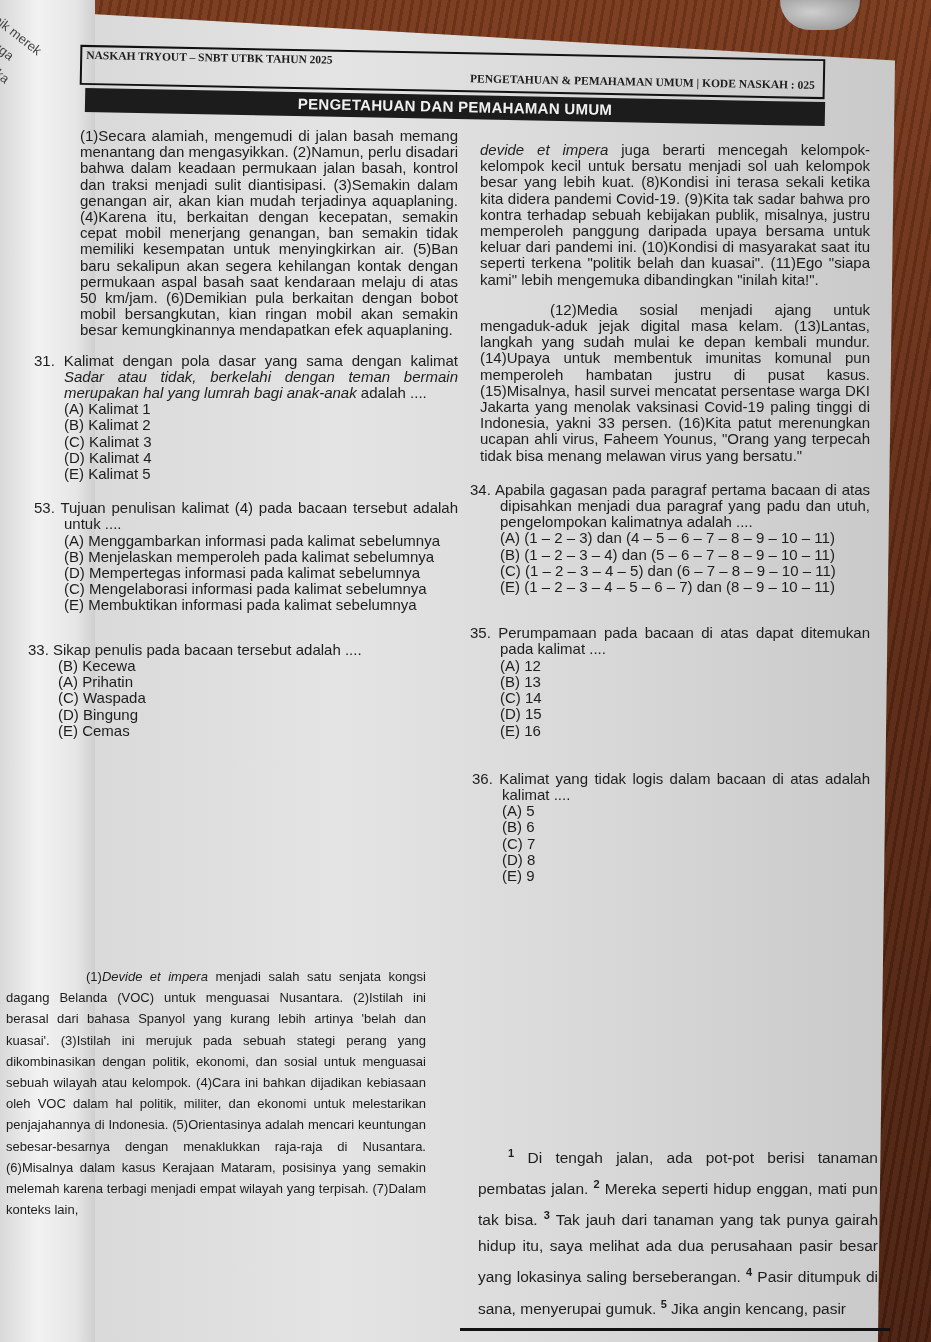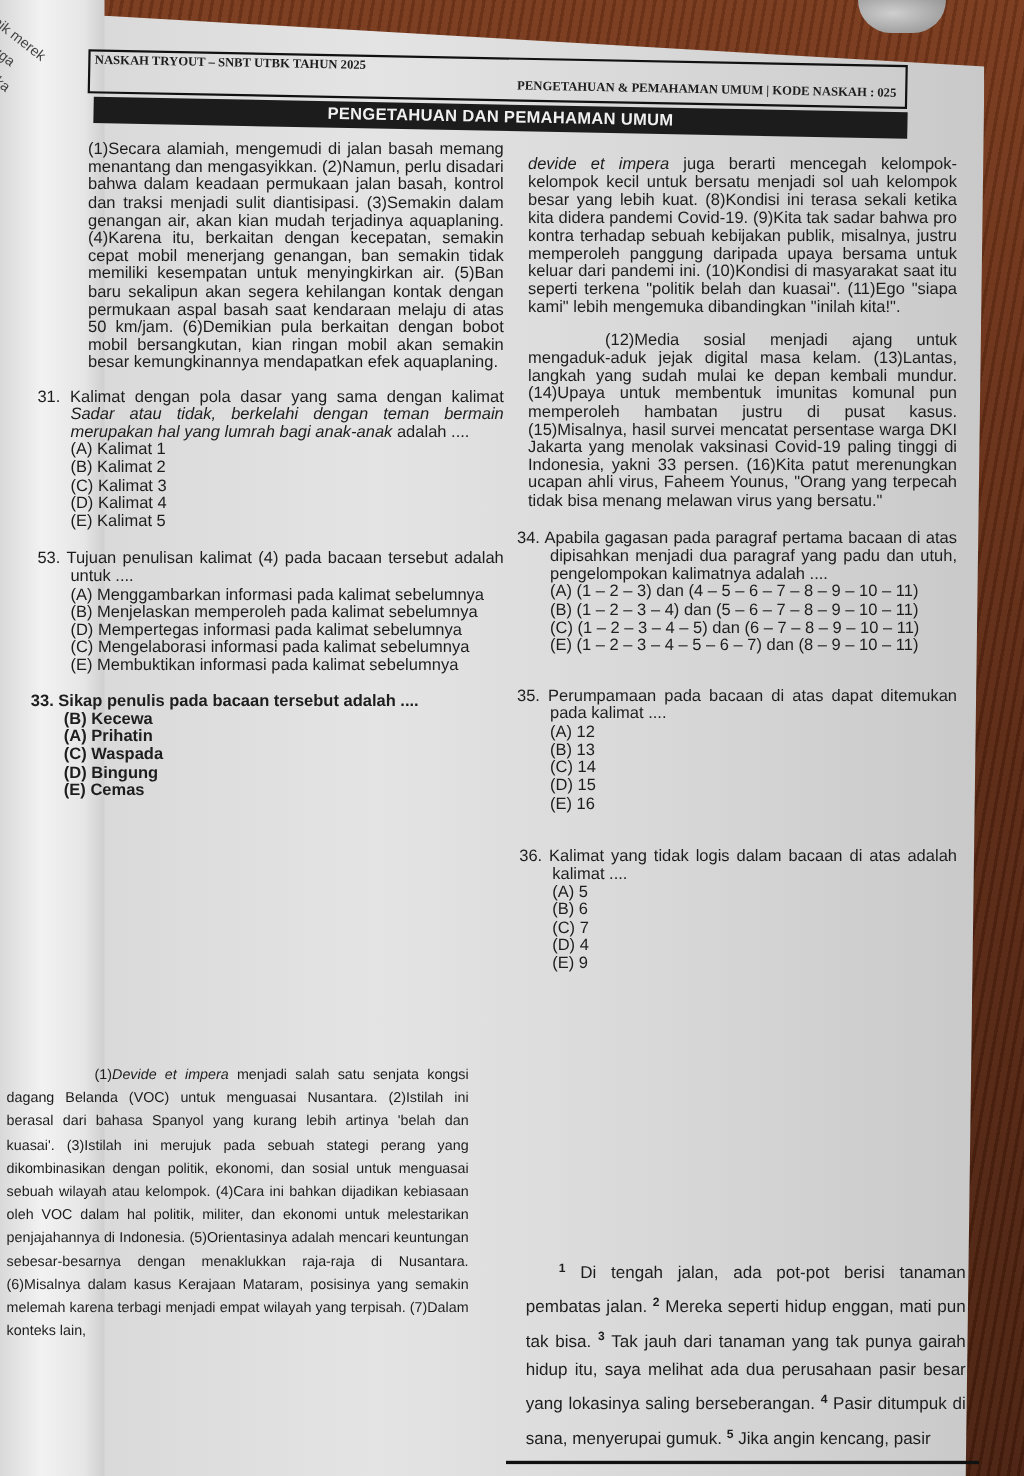--- a/index.html
+++ b/index.html
@@ -110,21 +110,21 @@
       <span>53.</span>
       <span>Tujuan penulisan kalimat (4) pada bacaan tersebut adalah untuk ....</span>
     </div>
     <div class="opt">(A) Menggambarkan informasi pada kalimat sebelumnya</div>
     <div class="opt">(B) Menjelaskan memperoleh pada kalimat sebelumnya</div>
     <div class="opt">(D) Mempertegas informasi pada kalimat sebelumnya</div>
     <div class="opt">(C) Mengelaborasi informasi pada kalimat sebelumnya</div>
     <div class="opt">(E) Membuktikan informasi pada kalimat sebelumnya</div>
   </div>
 
-  <div class="q" style="margin-left:-50px; margin-top:16px;font-weight:bold;">
+  <div class="q" style="margin-left:-50px; margin-top:28px;">
     <div class="stem">
       <span>33.</span>
       <span>Sikap penulis pada bacaan tersebut adalah ....</span>
     </div>
     <div class="opt">(B) Kecewa</div>
     <div class="opt">(A) Prihatin</div>
     <div class="opt">(C) Waspada</div>
     <div class="opt">(D) Bingung</div>
     <div class="opt">(E) Cemas</div>
   </div>
@@ -158,21 +158,21 @@
   </div>
 
   <div class="q" style="margin-left:-8px; margin-top:32px;">
     <div class="stem">
       <span>36.</span>
       <span>Kalimat yang tidak logis dalam bacaan di atas adalah kalimat ....</span>
     </div>
     <div class="opt">(A) 5</div>
     <div class="opt">(B) 6</div>
     <div class="opt">(C) 7</div>
-    <div class="opt">(D) 4</div>
+    <div class="opt">(D) 8</div>
     <div class="opt">(E) 9</div>
   </div>
 </div>
 
 <div class="col big" style="left:6px; top:966px; width:420px; font-size:13px; line-height:21.2px;">
   <p style="text-indent:80px;"><span>(1)</span><i>Devide et impera</i><span> menjadi salah satu senjata kongsi dagang Belanda (VOC) untuk menguasai Nusantara. (2)Istilah ini berasal dari bahasa Spanyol yang kurang lebih artinya 'belah dan kuasai'. (3)Istilah ini merujuk pada sebuah stategi perang yang dikombinasikan dengan politik, ekonomi, dan sosial untuk menguasai sebuah wilayah atau kelompok. (4)Cara ini bahkan dijadikan kebiasaan oleh VOC dalam hal politik, militer, dan ekonomi untuk melestarikan penjajahannya di Indonesia. (5)Orientasinya adalah mencari keuntungan sebesar-besarnya dengan menaklukkan raja-raja di Nusantara. (6)Misalnya dalam kasus Kerajaan Mataram, posisinya yang semakin melemah karena terbagi menjadi empat wilayah yang terpisah. (7)Dalam konteks lain,</span></p>
 </div>
 
 <div class="col" style="left:478px; top:1140px; width:400px; font-size:15.5px; line-height:26px;">
   <p style="text-indent:30px;">

